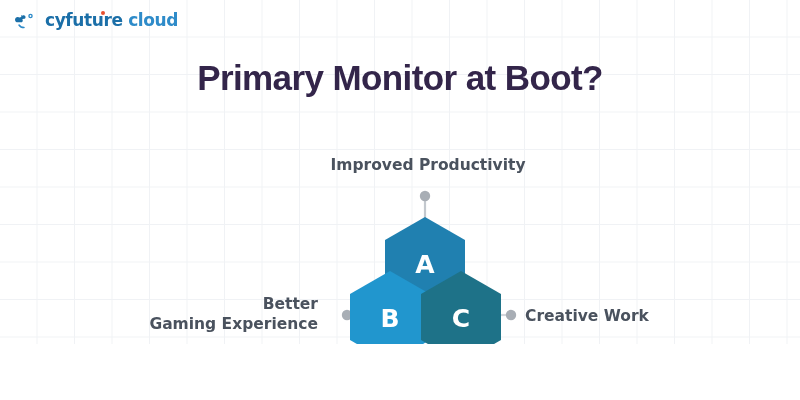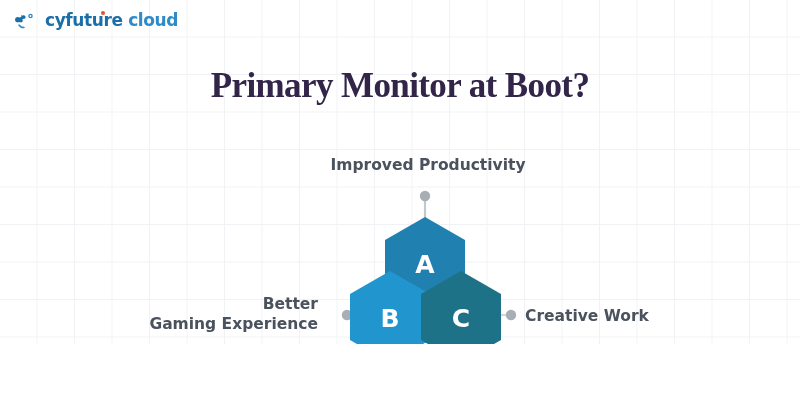--- a/index.html
+++ b/index.html
@@ -58,27 +58,27 @@
   }
   .subtitle {
     font-family:"DejaVu Sans", sans-serif;
     font-size:21px;
     font-weight:400;
     color:#5f6672;
     letter-spacing:0.1px;
     line-height:1.15;
   }
   .title {
-    font-family:Liberation Serif, serif;
+    font-family:Liberation Sans, sans-serif;
     font-size:35px;
     font-weight:bold;
     color:#33254a;
     letter-spacing:-0.6px;
     line-height:1.18;
-    margin-top:12px;
+    margin-top:4px;
   }
 
   
   .diagram {
     position:absolute;
     left:0; top:145px;
     width:800px; height:240px;
   }
   .diagram svg { display:block; width:800px; height:240px; }
 

